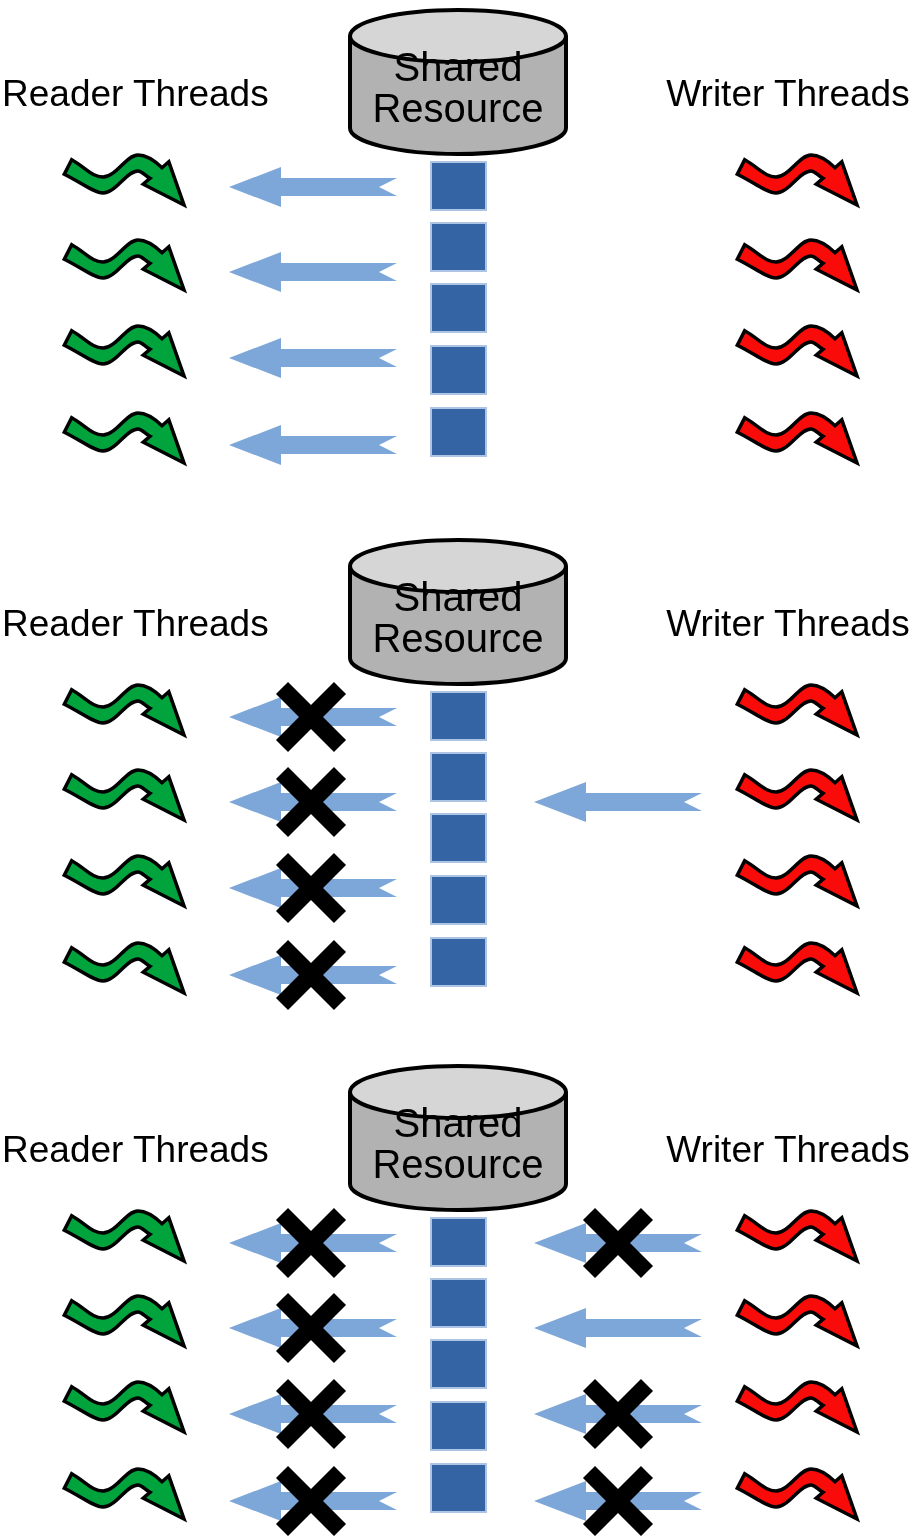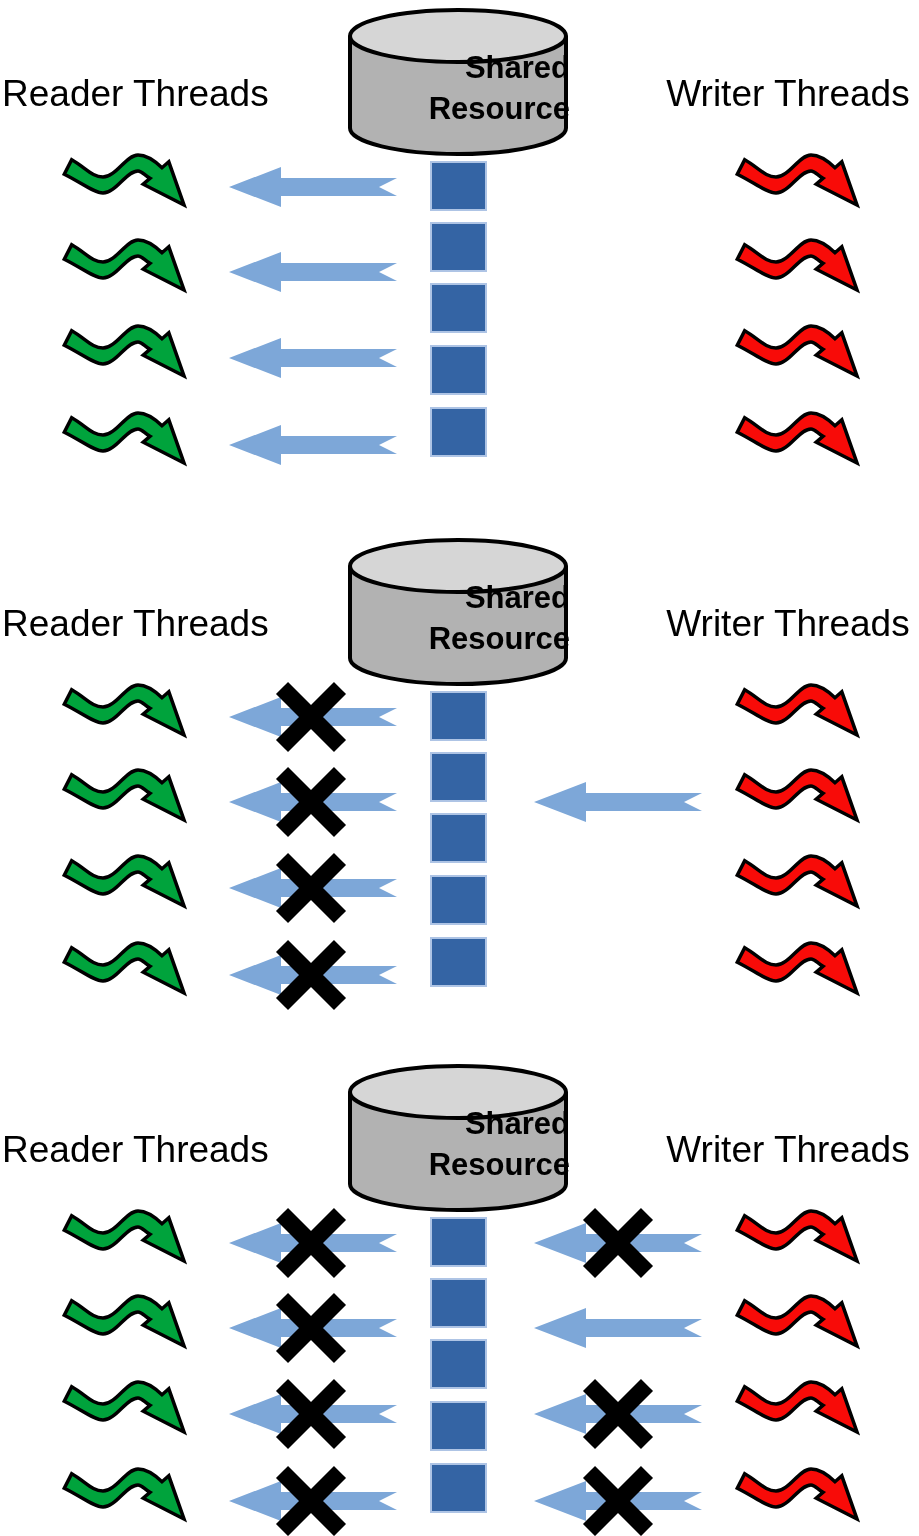--- a/index.html
+++ b/index.html
@@ -10,23 +10,22 @@
     color:var(--c-text,#000);
     border-radius:18px;
   }
   .canvas svg{position:absolute;overflow:visible;display:block;}
   .panel{position:absolute;inset:0;}
   .lbl{
     position:absolute;font-size:37px;line-height:42px;height:42px;
     text-align:center;white-space:nowrap;color:var(--c-text,#000);
   }
   .restext{
-    position:absolute;text-align:right;font-size:31px;line-height:41px;
+    position:absolute;text-align:center;font-size:40px;line-height:41px;
     color:var(--c-text,#000);
-    font-weight:bold;
   }
   .square{
     position:absolute;width:57px;height:50px;box-sizing:border-box;
     background:var(--c-queue,#3464a4);border:2px solid #aec4e5;
   }
 </style>
 </head>
 <body>
 
 <main class="canvas">

